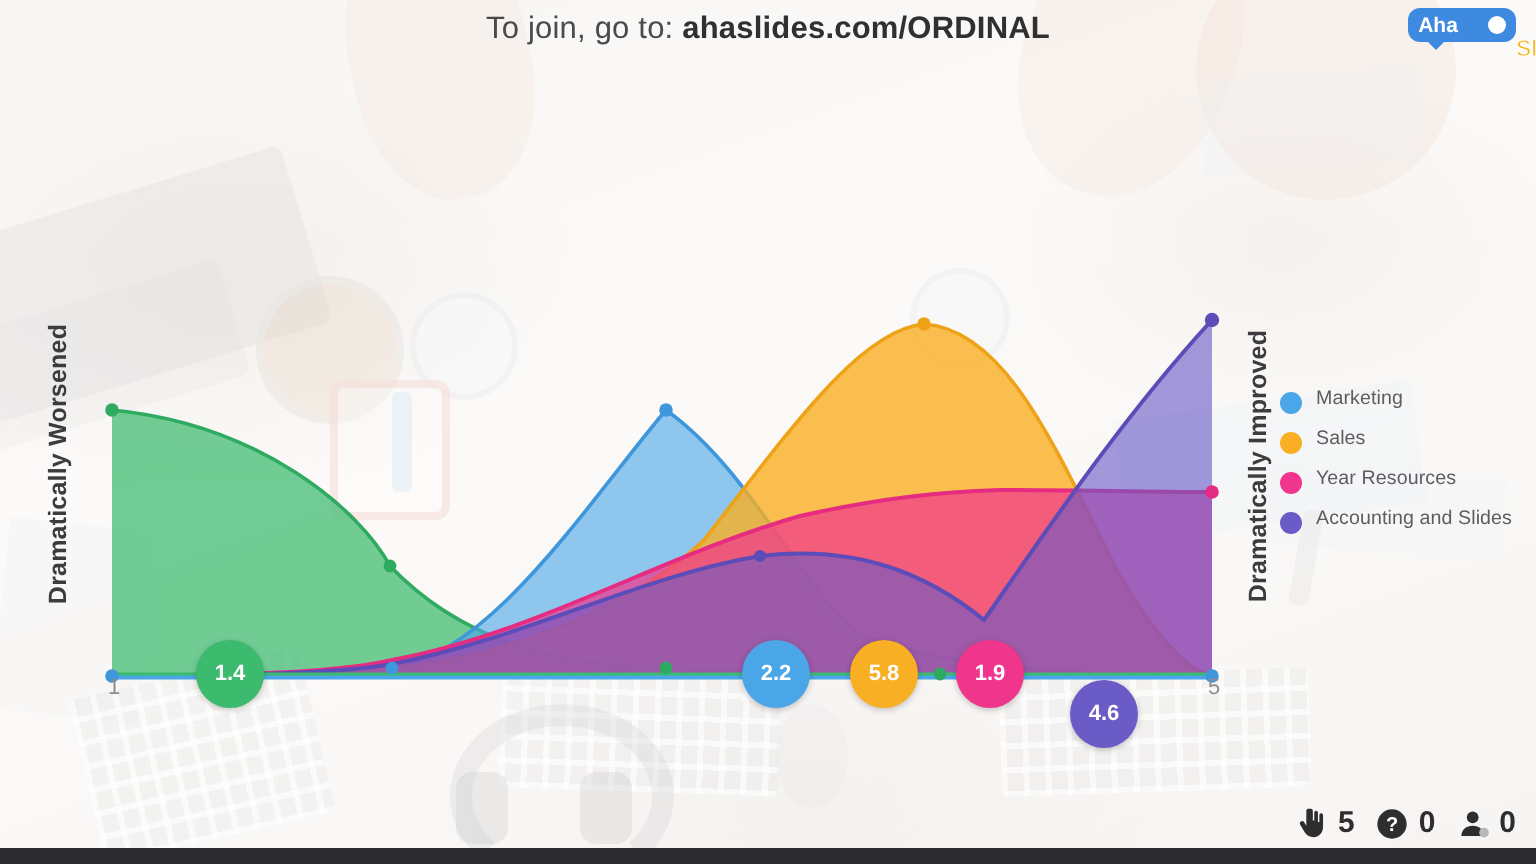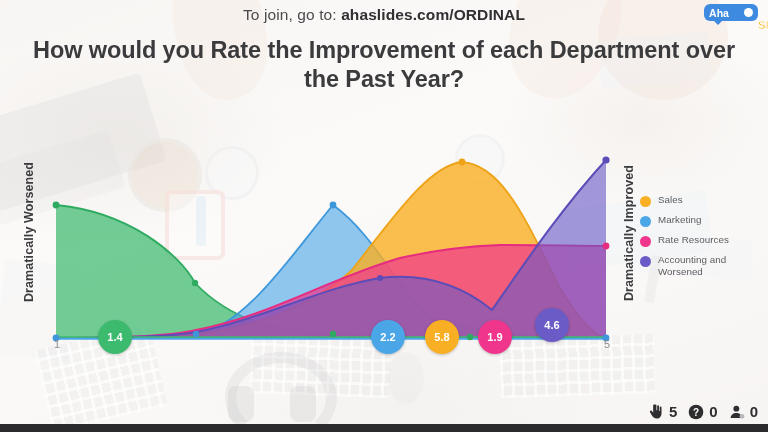--- a/index.html
+++ b/index.html
@@ -171,21 +171,20 @@
     <div class="obj hpl"></div>
     <div class="obj hpr"></div>
     <div class="fade"></div>
   </div>
 
   <div id="join">
     <span>To join, go to:</span>
     <b>ahaslides.com/ORDINAL</b>
   </div>
 
-  <div id="title">How would you Rate the Improvement of each Department over the Past Year?</div>
 
   <div id="logo">
     <div class="bub">
       <span>Aha</span>
       <span class="smi"></span>
     </div>
     <div class="sl">Slides</div>
   </div>
 
   <div id="chart">
@@ -235,40 +234,40 @@
     <div class="axlabel" id="lbl-improved">Dramatically Improved</div>
 
     <div class="tick" id="tick1">1</div>
     <div class="tick" id="tick5">5</div>
 
     <div id="badges">
         <div class="badge" style="left: 98px; top: 320px; background: rgb(60, 186, 110);">1.4</div>
         <div class="badge" style="left: 371px; top: 320px; background: rgb(75, 166, 232);">2.2</div>
         <div class="badge" style="left: 425px; top: 320px; background: rgb(249, 175, 35);">5.8</div>
         <div class="badge" style="left: 478px; top: 320px; background: rgb(240, 54, 140);">1.9</div>
-        <div class="badge" style="left: 535px; top: 308px; background: rgb(107, 91, 199); text-align: right;">4.6</div>
+        <div class="badge" style="left: 535px; top: 340px; background: rgb(107, 91, 199); text-align: right;">4.6</div>
       </div>
   </div>
 
   <div id="legend">
+      <div class="lg-row">
+        <span class="lg-dot" style="background: rgb(75, 166, 232);"></span>
+        <span class="lg-txt">Marketing</span>
+      </div>
       <div class="lg-row">
         <span class="lg-dot" style="background: rgb(249, 175, 35);"></span>
         <span class="lg-txt">Sales</span>
       </div>
       <div class="lg-row">
-        <span class="lg-dot" style="background: rgb(75, 166, 232);"></span>
-        <span class="lg-txt">Marketing</span>
-      </div>
-      <div class="lg-row">
         <span class="lg-dot" style="background: rgb(240, 54, 140);"></span>
-        <span class="lg-txt">Rate Resources</span>
+        <span class="lg-txt">Year Resources</span>
       </div>
       <div class="lg-row">
         <span class="lg-dot" style="background: rgb(107, 91, 199);"></span>
-        <span class="lg-txt">Accounting and Worsened</span>
+        <span class="lg-txt">Accounting and Slides</span>
       </div>
     </div>
 
   <div id="footer">
     <span class="ic">
       <svg width="17" height="17" viewBox="0 0 24 24" fill="#2e2e30">
         <path d="M12 2a1.3 1.3 0 0 1 1.3 1.3v7h1V4.6a1.3 1.3 0 0 1 2.6 0v6.7h1V6.4a1.3 1.3 0 1 1 2.6 0v8.1c0 4.3-2.6 7.5-6.6 7.5-3.6 0-5.6-1.8-7.3-5L4.3 13c-.5-1 0-2 1-2.3.8-.2 1.5.1 1.9.8l1.5 2.4V3.3A1.3 1.3 0 0 1 10 2h2z"></path>
       </svg>
     </span>
     <span class="num">5</span>

